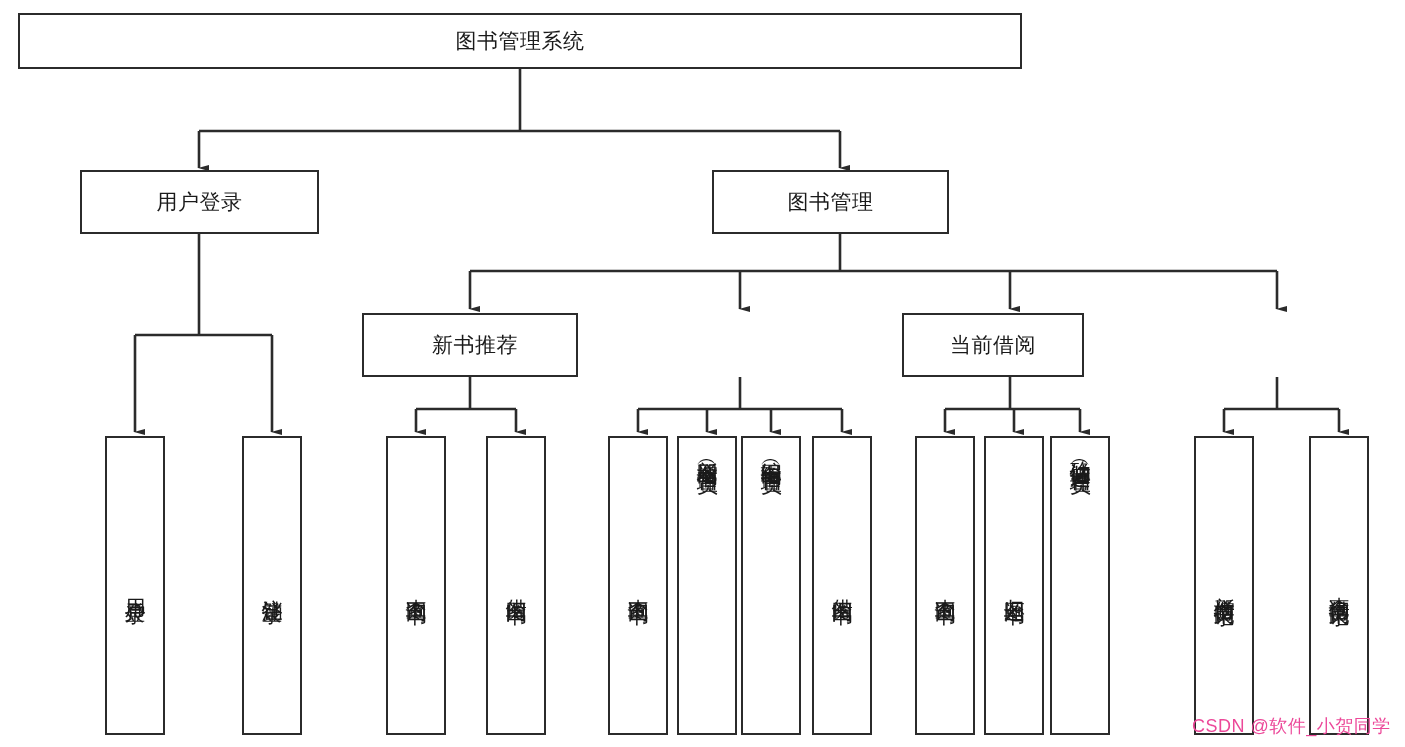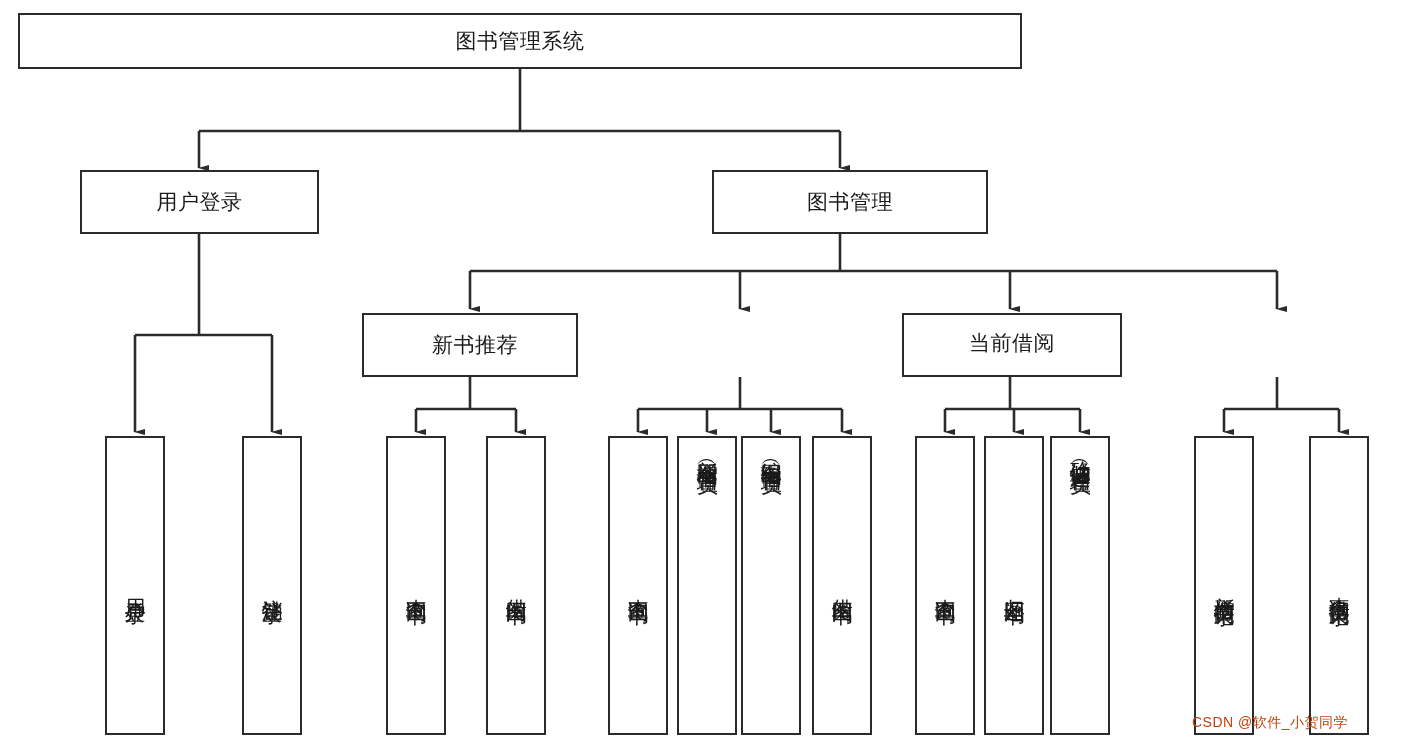--- a/index.html
+++ b/index.html
@@ -54,22 +54,22 @@
     font-size: 21px;
     line-height: 1.35;
     letter-spacing: 2px;
   }
   .node.vertical.top-aligned {
     align-items: flex-start;
     padding-top: 6px;
   }
   .watermark {
     position: absolute;
-    color: #c2410c;
-    font-size: 14px;
+    color: #ec4899;
+    font-size: 18px;
     white-space: nowrap;
     letter-spacing: 0.5px;
   }
 </style>
 </head>
 <body>
 
 <div id="canvas">
 
   <svg id="edges" viewBox="0 0 1405 747" xmlns="http://www.w3.org/2000/svg">
@@ -125,28 +125,28 @@
     </g>
   </svg>
 
   <div class="node horizontal" style="left:18px; top:13px; width:1004px; height:56px;">
     <span class="node-label">图书管理系统</span>
   </div>
 
   <div class="node horizontal" style="left:80px; top:170px; width:239px; height:64px;">
     <span class="node-label">用户登录</span>
   </div>
-  <div class="node horizontal" style="left:712px; top:170px; width:276px; height:64px;">
+  <div class="node horizontal" style="left:712px; top:170px; width:237px; height:64px;">
     <span class="node-label">图书管理</span>
   </div>
 
   <div class="node horizontal" style="left:362px; top:313px; width:216px; height:64px;padding-left:10px;">
     <span class="node-label">新书推荐</span>
   </div>
-  <div class="node horizontal" style="left:902px; top:313px; width:220px; height:64px;font-family:Liberation Mono, monospace;">
+  <div class="node horizontal" style="left:902px; top:313px; width:182px; height:64px;">
     <span class="node-label">当前借阅</span>
   </div>
 
   <div class="node vertical" style="left:105px; top:436px; width:60px; height:299px;">
     <span class="node-label">用户登录</span>
   </div>
   <div class="node vertical" style="left:242px; top:436px; width:60px; height:299px;">
     <span class="node-label">注销登录</span>
   </div>
 

